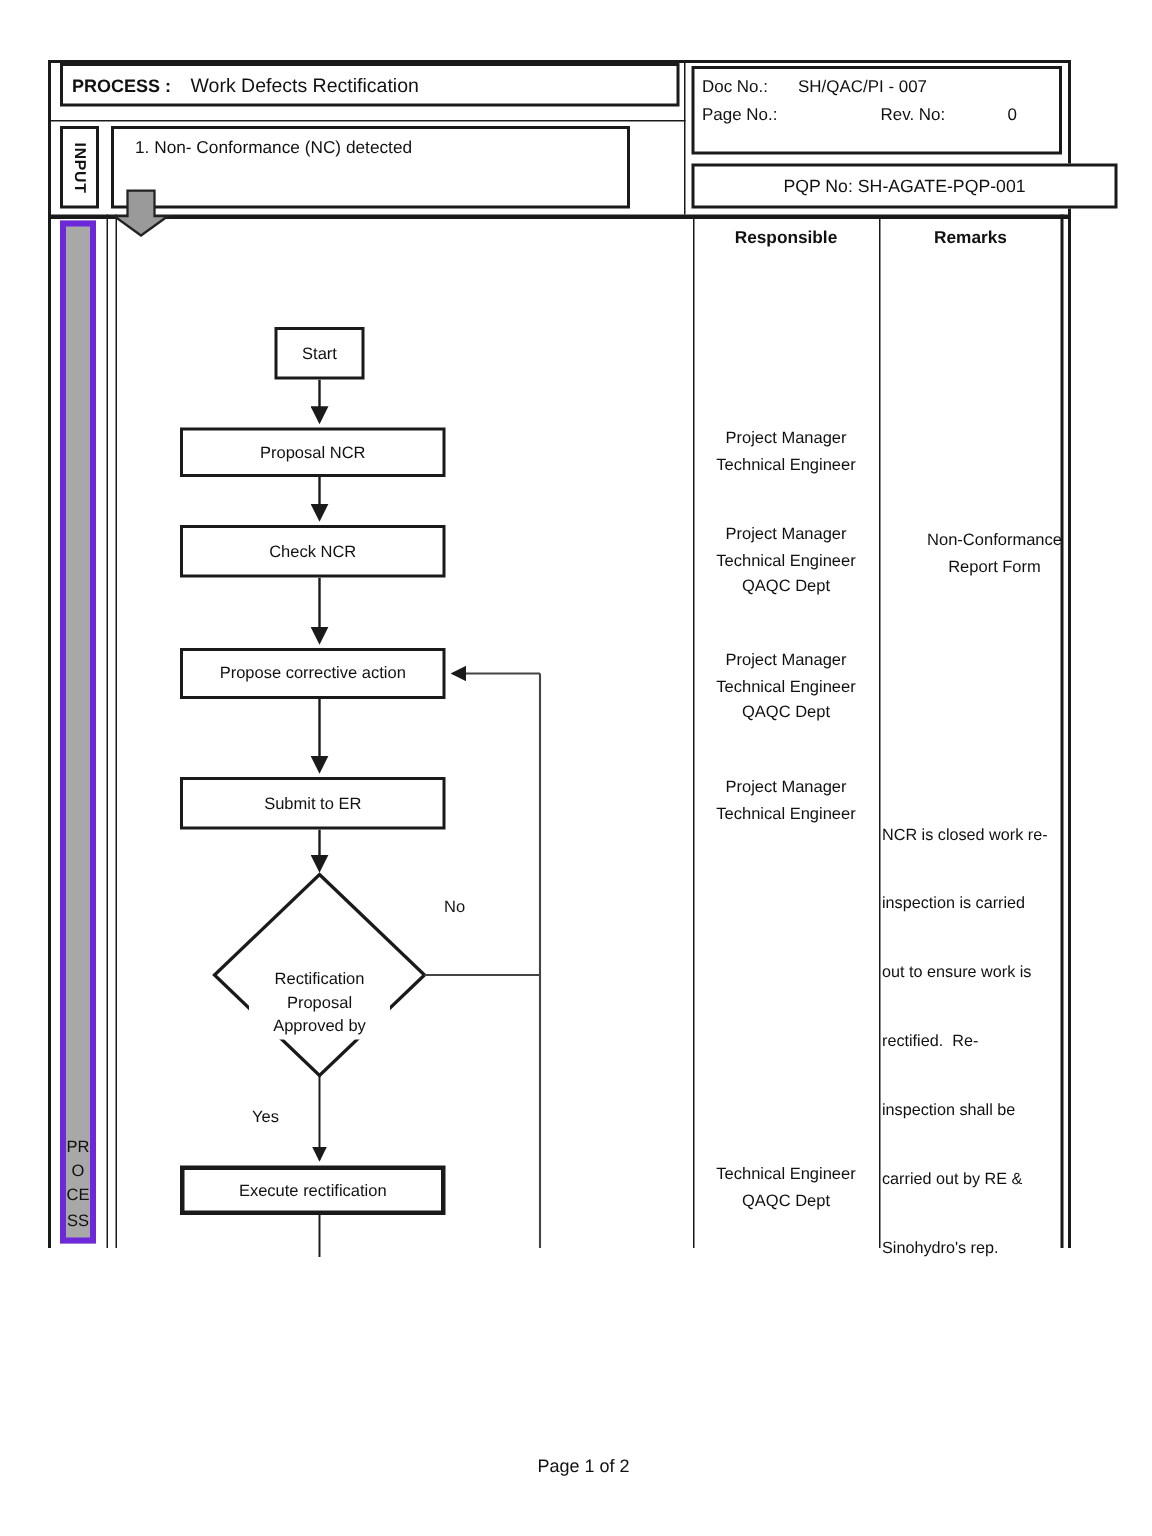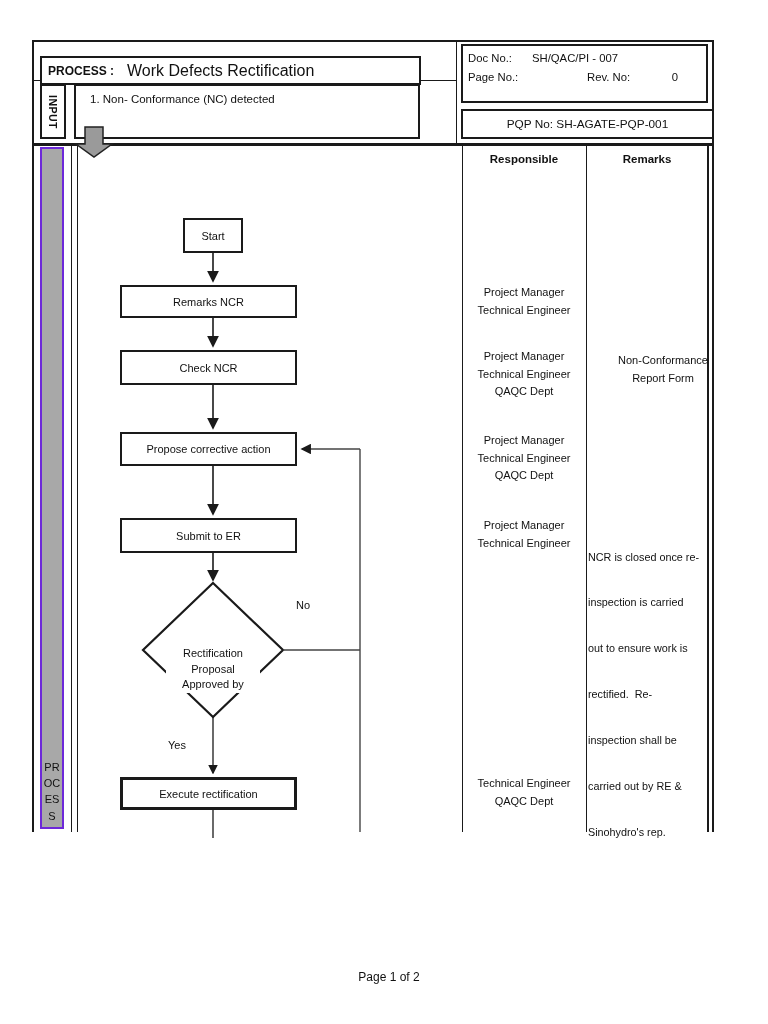--- a/index.html
+++ b/index.html
@@ -29,23 +29,23 @@
 <body>
 
 <div class="page">
 
   <div class="ln" style="left:32px; top:40px; width:681px; height:1.5px;"></div>
   <div class="ln" style="left:32px; top:40px; width:1.5px; height:792px;"></div>
   <div class="ln" style="left:712px; top:40px; width:1.5px; height:792px;"></div>
   <div class="ln" style="left:32px; top:80px; width:425px; height:1.3px;"></div>
   <div class="ln" style="left:456px; top:40px; width:1.3px; height:103px;"></div>
 
-  <div class="box" style="left:40px; top:56px; width:381px; height:29px; display:flex; align-items:center;">
+  <div class="box" style="left:40px; top:42px; width:413px; height:29px; display:flex; align-items:center;">
     <span class="hdr-label" style="font-size:12px; padding-left:6px;">PROCESS :</span>
-    <span style="font-size:16px; margin-left:13px;">Work Defects Rectification</span>
+    <span style="font-size:13px; margin-left:13px;">Work Defects Rectification</span>
   </div>
 
   <div class="box" style="left:40px; top:84px; width:26px; height:55px; display:flex; align-items:center; justify-content:center;">
     <span style="writing-mode:vertical-rl; font-weight:bold; font-size:10.5px; letter-spacing:0.5px;">INPUT</span>
   </div>
 
   <div class="box" style="left:74px; top:84px; width:346px; height:55px;">
     <div style="font-size:11.5px; padding:7px 0 0 14px;">1. Non- Conformance (NC) detected</div>
   </div>
 
@@ -55,32 +55,32 @@
       <span>SH/QAC/PI - 007</span>
     </div>
     <div style="display:flex;">
       <span style="width:64px;">Page No.:</span>
       <span style="width:55px;margin-top:44px;">1 of 1</span>
       <span>Rev. No:</span>
       <span style="margin-left:auto; margin-right:28px;">0</span>
     </div>
   </div>
 
-  <div class="box" style="left:461px; top:109px; width:253px; height:30px; display:flex; align-items:center; justify-content:center;">
+  <div class="box" style="left:461px; top:109px; width:284px; height:30px; display:flex; align-items:center; justify-content:center;">
     <span style="font-size:11.8px;">PQP No: SH-AGATE-PQP-001</span>
   </div>
 
   <div class="ln" style="left:32px; top:143px; width:681px; height:2.5px;"></div>
   <div class="ln" style="left:71px; top:143px; width:1.4px; height:689px;"></div>
   <div class="ln" style="left:76.5px; top:143px; width:1.4px; height:689px;"></div>
   <div class="ln" style="left:462px; top:146px; width:1.3px; height:686px;"></div>
   <div class="ln" style="left:586px; top:146px; width:1.3px; height:686px;"></div>
   <div class="ln" style="left:706.5px; top:143px; width:2.2px; height:689px;"></div>
 
-  <div style="position:absolute; left:40px; top:147px; width:24px; height:682px; background:#a8a8a8; border:2px solid #6d28d9; z-index:2;">
+  <div style="position:absolute; left:40px; top:147px; width:24px; height:682px; background:#a8a8a8; border:4px solid #6d28d9; z-index:2;">
     <div style="position:absolute; bottom:3px; left:0; width:100%; text-align:center; font-size:11px; line-height:16.3px; word-break:break-all; color:#111;">PROCESS</div>
   </div>
 
   <svg class="abs" style="left:74px; top:126px; z-index:5;" width="44" height="34" viewBox="0 0 44 34">
     <polygon points="11,1 29,1 29,18 38,18 20,31 2,18 11,18" fill="#9a9a9a" stroke="#222" stroke-width="1.5"></polygon>
   </svg>
 
   <div class="colhdr" style="left:462px; top:153px; width:124px;">Responsible</div>
   <div class="colhdr" style="left:586px; top:153px; width:122px;">Remarks</div>
 
@@ -103,21 +103,21 @@
 
     <line x1="283" y1="650" x2="360" y2="650" stroke="#444" stroke-width="1.4"></line>
     <line x1="360" y1="449" x2="360" y2="832" stroke="#444" stroke-width="1.4"></line>
     <line x1="360" y1="449" x2="302" y2="449" stroke="#444" stroke-width="1.4" marker-end="url(#ah)"></line>
   </svg>
 
   <div class="flowbox" style="left:183px; top:218px; width:60px; height:35px;">
     <span>Start</span>
   </div>
   <div class="flowbox" style="left:120px; top:285px; width:177px; height:33px;">
-    <span>Remarks NCR</span>
+    <span>Proposal NCR</span>
   </div>
   <div class="flowbox" style="left:120px; top:350px; width:177px; height:35px;">
     <span>Check NCR</span>
   </div>
   <div class="flowbox" style="left:120px; top:518px; width:177px; height:35px;">
     <span>Submit to ER</span>
   </div>
   <div class="flowbox" style="left:120px; top:432px; width:177px; height:34px;">
     <span>Propose corrective action</span>
   </div>
@@ -155,21 +155,21 @@
   <div class="resp" style="left:464px; top:775px;">
     <div>Technical Engineer</div>
     <div>QAQC Dept</div>
   </div>
 
   <div class="rem-c" style="left:588px; top:351px;margin-left:16px;">
     <div>Non-Conformance</div>
     <div>Report Form</div>
   </div>
   <div class="rem-l" style="left:588px; top:519px;">
-    <div>NCR is closed once re-</div>
+    <div>NCR is closed work re-</div>
     <div>inspection is carried</div>
     <div>out to ensure work is</div>
     <div>rectified.  Re-</div>
     <div>inspection shall be</div>
     <div>carried out by RE &amp;</div>
     <div>Sinohydro's rep.</div>
   </div>
 
   <div style="position:absolute; left:0; top:970px; width:778px; text-align:center; font-size:12px;">Page 1 of 2</div>
 

